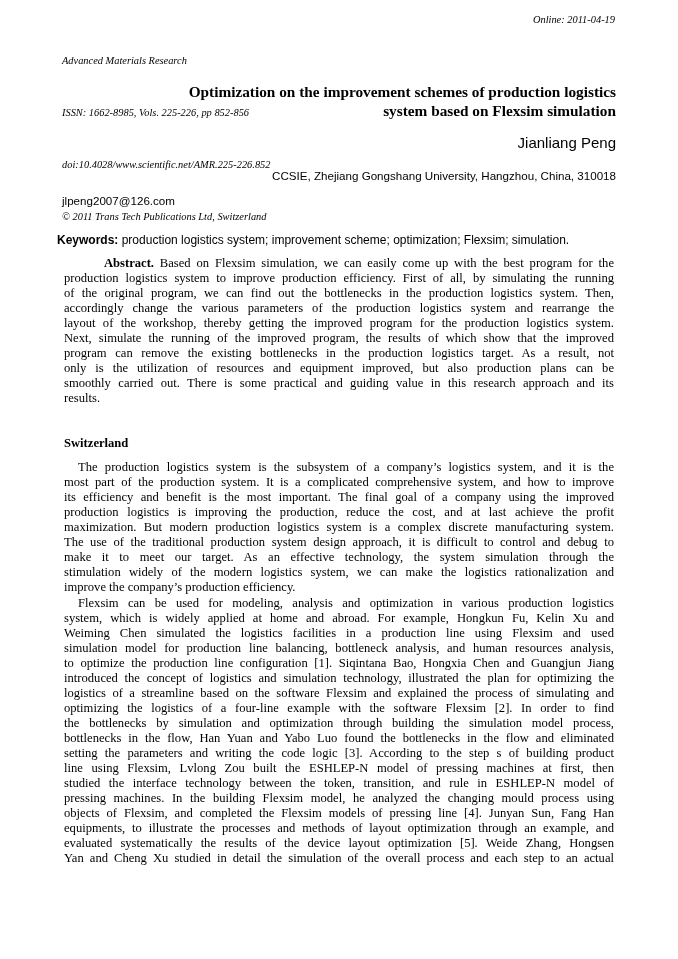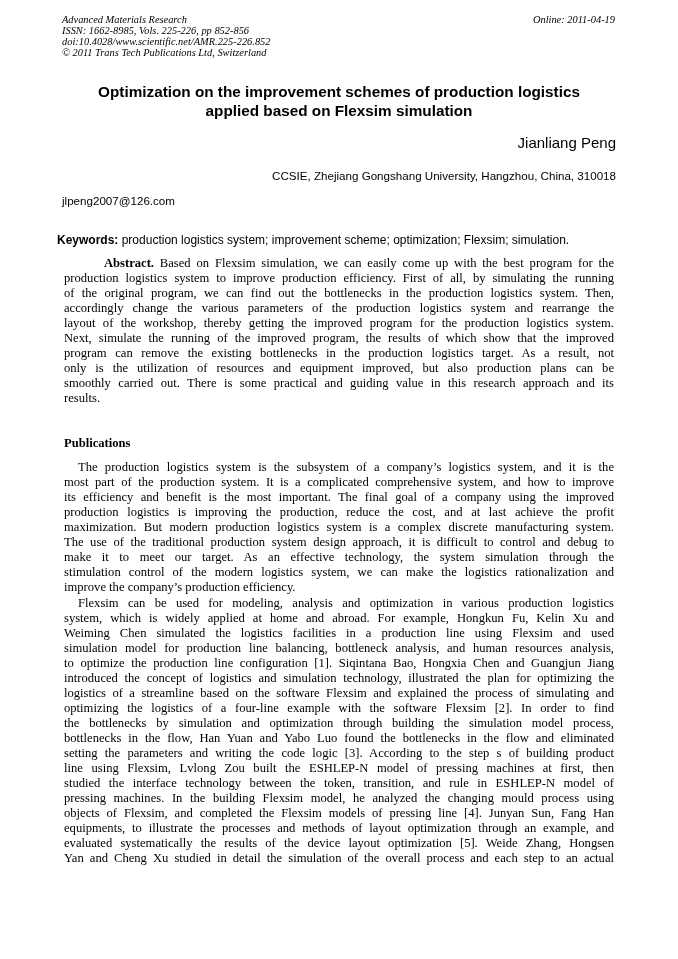--- a/index.html
+++ b/index.html
@@ -1,20 +1,20 @@
 <!DOCTYPE html>
 <html><head>
 <meta charset="utf-8">
 <style>
   html, body { margin: 0; padding: 0; background: #ffffff; }
   body { width: 678px; height: 959px; position: relative; overflow: hidden; color: #000; }
   .hdr { position: absolute; left: 62px; top: 14px; font-family: "Liberation Serif", serif; font-style: italic; font-size: 10.4px; line-height: 11px; }
-  .hdr div { white-space: nowrap; }
+  .hdr div { white-space: nowrap; margin-top: 41px; }
   .online { position: absolute; right: 63px; top: 14px; font-family: "Liberation Serif", serif; font-style: italic; font-size: 10.4px; line-height: 11px; }
-  .title { position: absolute; left: 62px; width: 554px; top: 82px; text-align: center; font-family: Liberation Sans, sans-serif; font-weight: bold; font-size: 15.3px; line-height: 19px; }
+  .title { position: absolute; left: 62px; width: 554px; top: 82px; text-align: right; font-family: Liberation Serif, serif; font-weight: bold; font-size: 15.3px; line-height: 19px; }
   .author { position: absolute; left: 62px; width: 554px; top: 134px; text-align: right; font-family: "Liberation Sans", sans-serif; font-size: 15px; line-height: 18px; }
   .affil { position: absolute; left: 62px; width: 554px; top: 169px; text-align: right; font-family: "Liberation Sans", sans-serif; font-size: 11.6px; line-height: 14px; }
   .email { position: absolute; left: 62px; width: 554px; top: 194px; font-family: "Liberation Sans", sans-serif; font-size: 11.6px; line-height: 14px; }
   .keywords { position: absolute; left: 57px; top: 233px; font-family: "Liberation Sans", sans-serif; font-size: 12px; line-height: 14px; white-space: nowrap; }
   .keywords b { font-weight: bold; }
   .para { position: absolute; left: 64px; width: 550px; font-family: "Liberation Serif", serif; font-size: 12.6px; }
   .para .ln { height: 15px; line-height: 15px; white-space: nowrap; text-align: justify; text-align-last: justify; overflow: hidden; }
   .para .ln.last { text-align-last: left; }
   .para .ln.ind { padding-left: 14px; }
   .section-head { position: absolute; left: 64px; top: 436px; font-family: "Liberation Serif", serif; font-weight: bold; font-size: 12.6px; line-height: 15px; }
@@ -26,21 +26,21 @@
 <div class="hdr">
   <div>Advanced Materials Research</div>
   <div>ISSN: 1662-8985, Vols. 225-226, pp 852-856</div>
   <div>doi:10.4028/www.scientific.net/AMR.225-226.852</div>
   <div>© 2011 Trans Tech Publications Ltd, Switzerland</div>
 </div>
 <div class="online">Online: 2011-04-19</div>
 
 <div class="title">
   <div>Optimization on the improvement schemes of production logistics</div>
-  <div>applied based on Flexsim simulation</div>
+  <div>system based on Flexsim simulation</div>
 </div>
 
 <div class="author">Jianliang Peng</div>
 <div class="affil">CCSIE, Zhejiang Gongshang University, Hangzhou, China, 310018</div>
 <div class="email">jlpeng2007@126.com</div>
 
 <div class="keywords"><b>Keywords:</b><span> production logistics system; improvement scheme; optimization; Flexsim; simulation.</span></div>
 
 <div class="para" style="top:256px;">
   <div class="ln"><span class="abs-label">Abstract.</span><span> Based on Flexsim simulation, we can easily come up with the best program for the</span></div>
@@ -48,31 +48,31 @@
   <div class="ln">of the original program, we can find out the bottlenecks in the production logistics system. Then,</div>
   <div class="ln">accordingly change the various parameters of the production logistics system and rearrange the</div>
   <div class="ln">layout of the workshop, thereby getting the improved program for the production logistics system.</div>
   <div class="ln">Next, simulate the running of the improved program, the results of which show that the improved</div>
   <div class="ln">program can remove the existing bottlenecks in the production logistics target. As a result, not</div>
   <div class="ln">only is the utilization of resources and equipment improved, but also production plans can be</div>
   <div class="ln">smoothly carried out. There is some practical and guiding value in this research approach and its</div>
   <div class="ln last">results.</div>
 </div>
 
-<div class="section-head">Publications</div>
+<div class="section-head">Switzerland</div>
 
 <div class="para" style="top:460px;">
   <div class="ln ind">The production logistics system is the subsystem of a company’s logistics system, and it is the</div>
   <div class="ln">most part of the production system. It is a complicated comprehensive system, and how to improve</div>
   <div class="ln">its efficiency and benefit is the most important. The final goal of a company using the improved</div>
   <div class="ln">production logistics is improving the production, reduce the cost, and at last achieve the profit</div>
   <div class="ln">maximization. But modern production logistics system is a complex discrete manufacturing system.</div>
   <div class="ln">The use of the traditional production system design approach, it is difficult to control and debug to</div>
   <div class="ln">make it to meet our target. As an effective technology, the system simulation through the</div>
-  <div class="ln">stimulation control of the modern logistics system, we can make the logistics rationalization and</div>
+  <div class="ln">stimulation widely of the modern logistics system, we can make the logistics rationalization and</div>
   <div class="ln last">improve the company’s production efficiency.</div>
 </div>
 
 <div class="para" style="top:596px;">
   <div class="ln ind">Flexsim can be used for modeling, analysis and optimization in various production logistics</div>
   <div class="ln">system, which is widely applied at home and abroad. For example, Hongkun Fu, Kelin Xu and</div>
   <div class="ln">Weiming Chen simulated the logistics facilities in a production line using Flexsim and used</div>
   <div class="ln">simulation model for production line balancing, bottleneck analysis, and human resources analysis,</div>
   <div class="ln">to optimize the production line configuration [1]. Siqintana Bao, Hongxia Chen and Guangjun Jiang</div>
   <div class="ln">introduced the concept of logistics and simulation technology, illustrated the plan for optimizing the</div>

